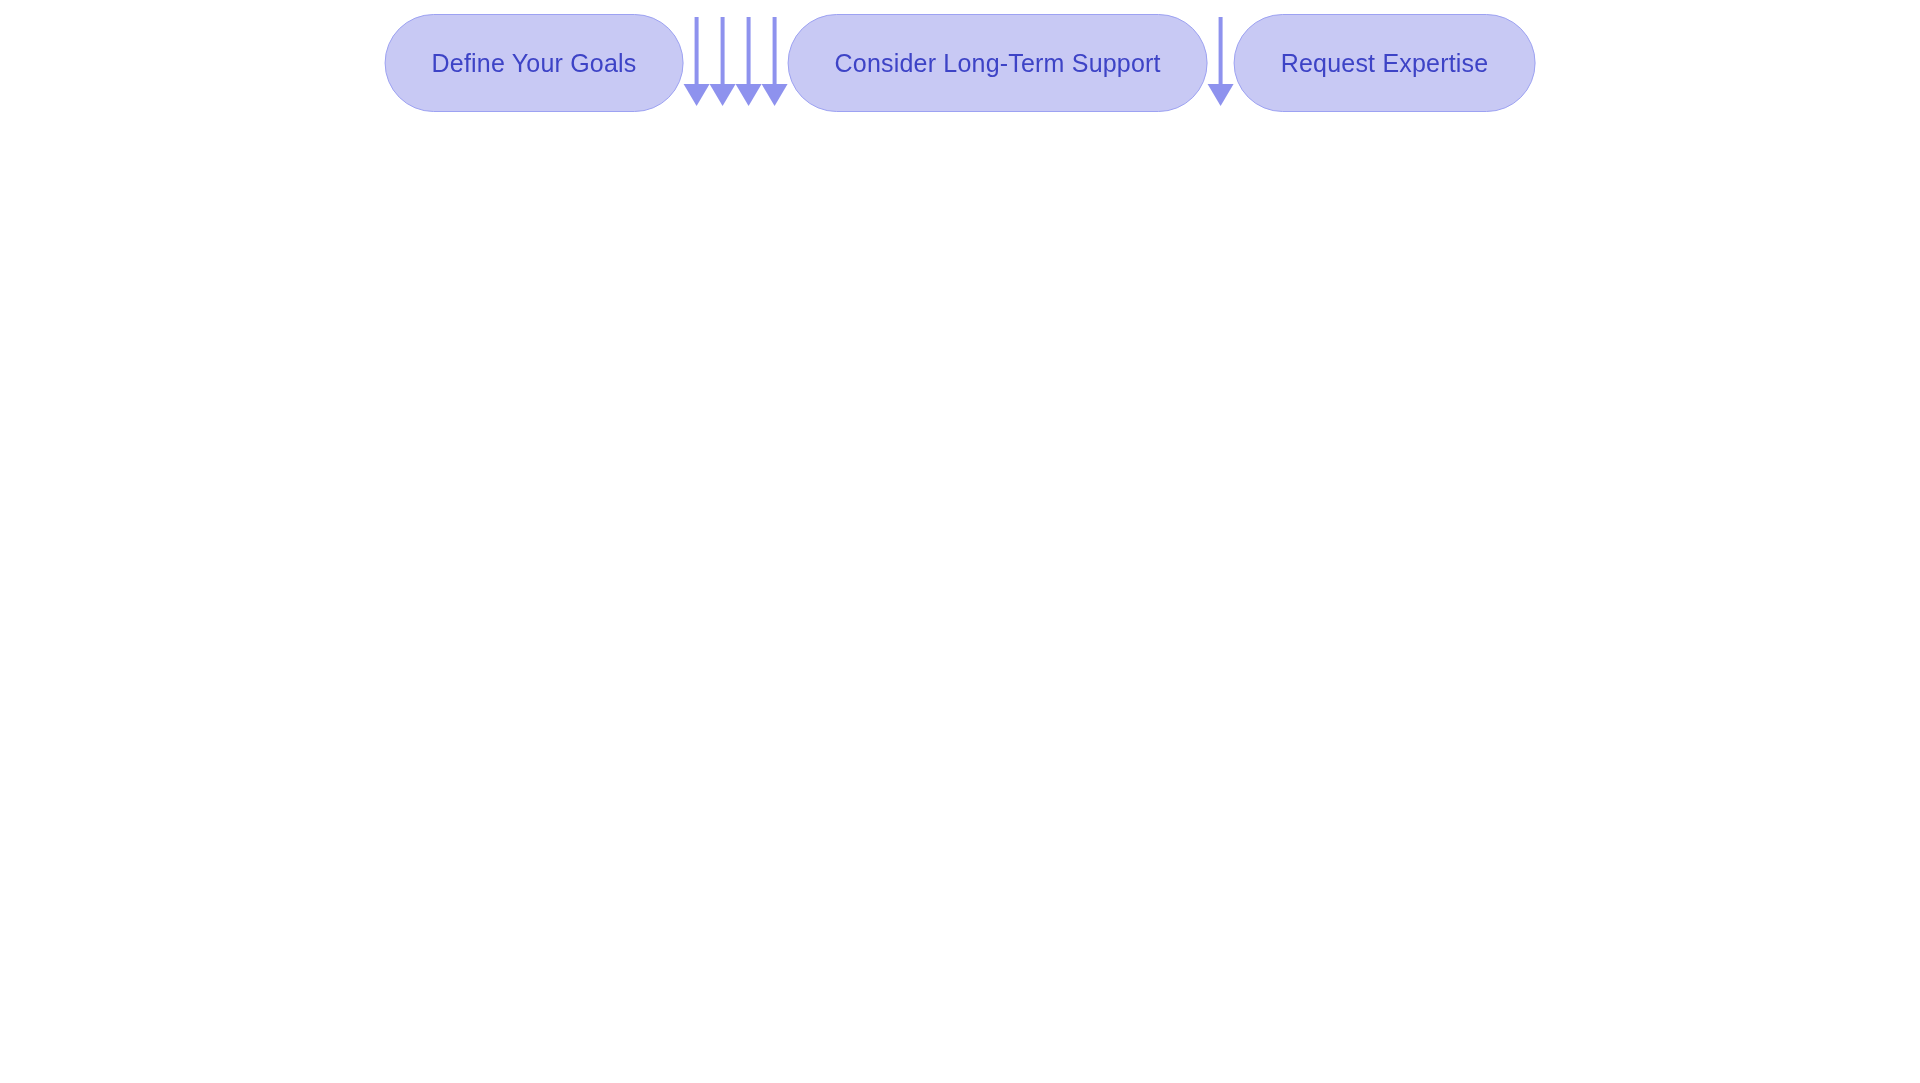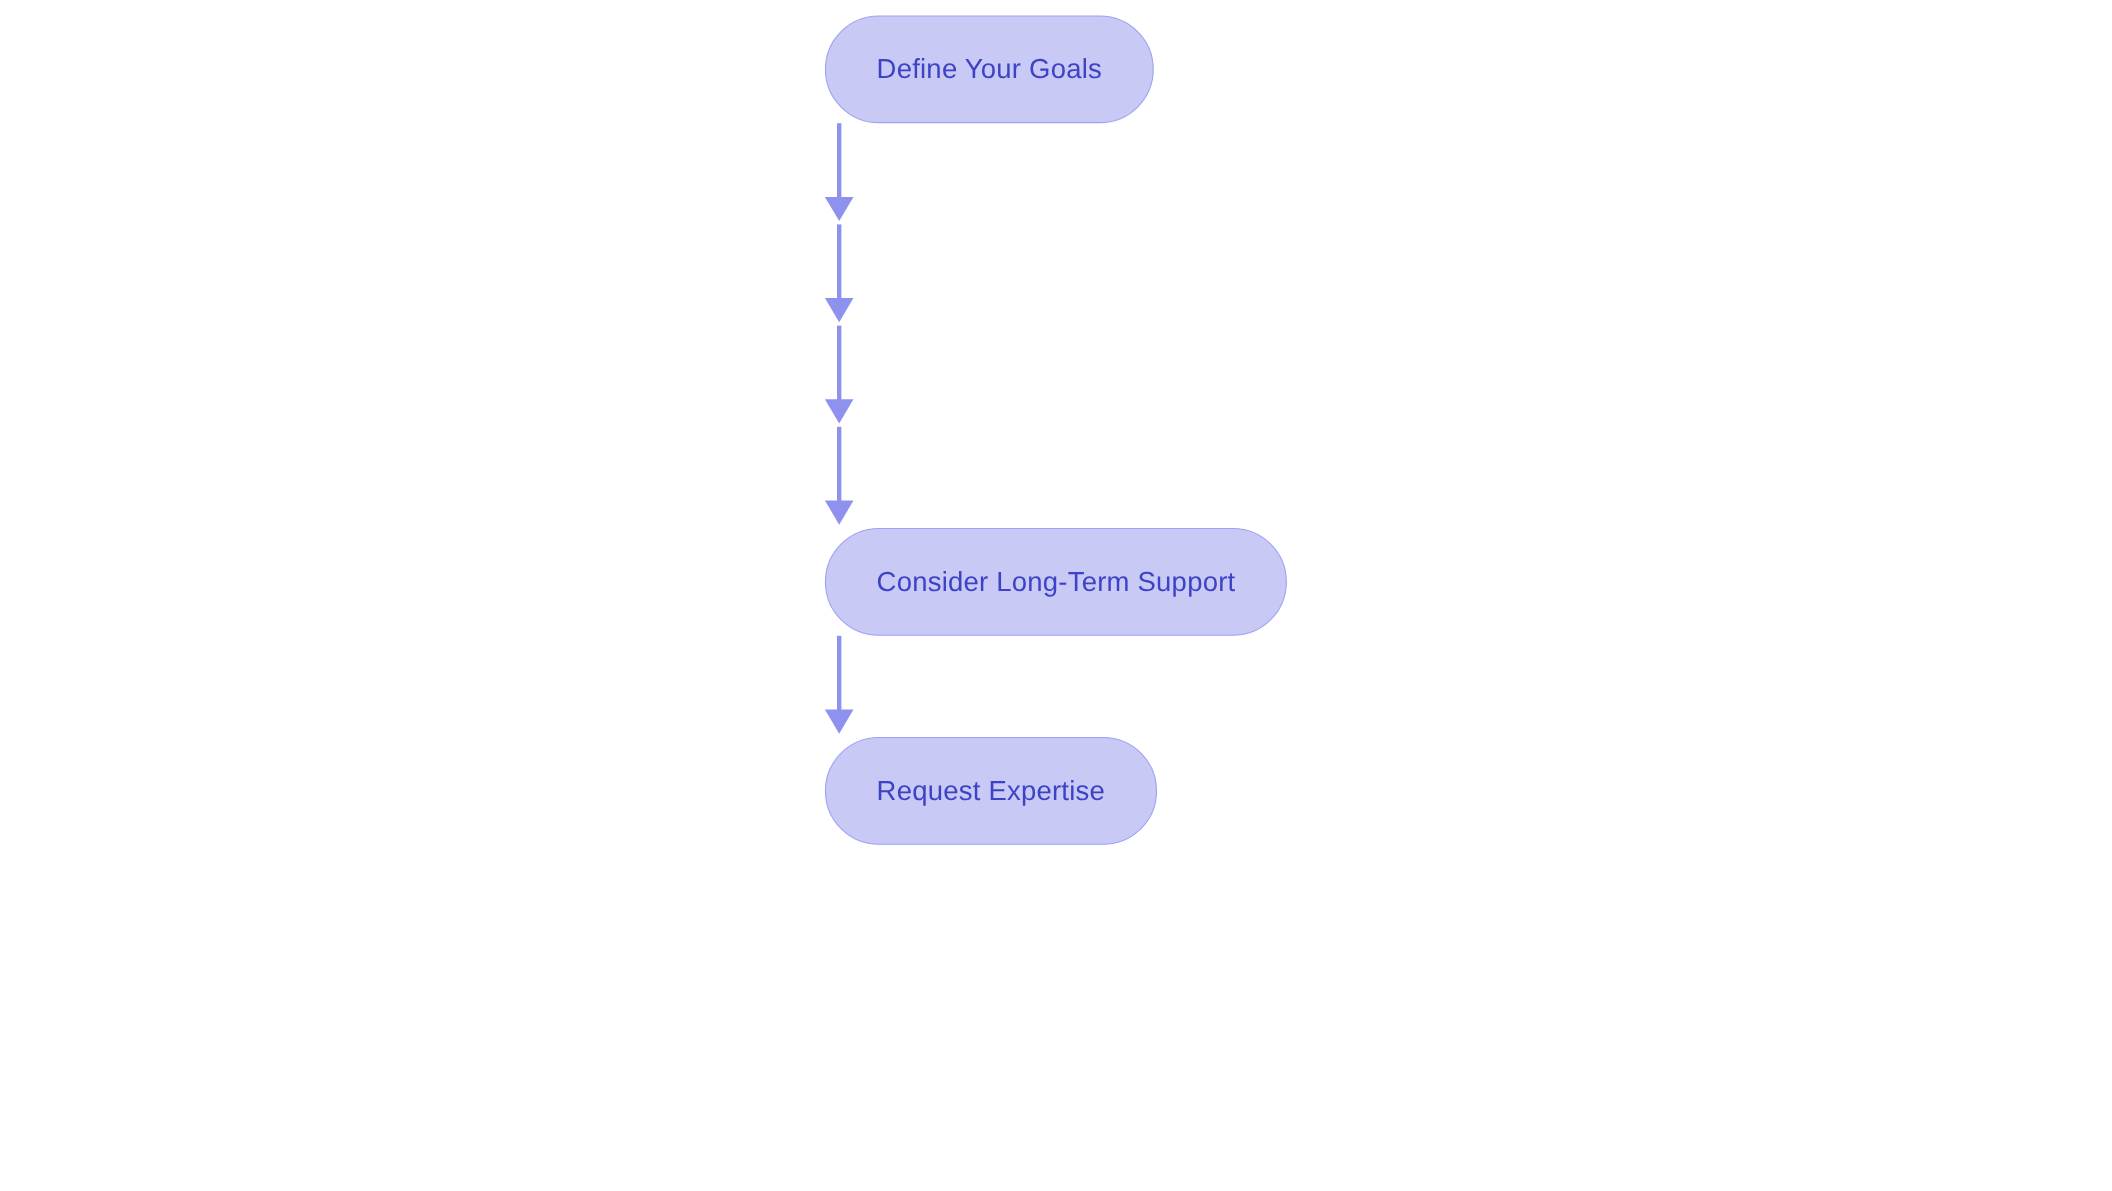--- a/index.html
+++ b/index.html
@@ -13,21 +13,21 @@
   html,body{background:var(--bg);}
   body{
     font-family:"Liberation Sans","DejaVu Sans",sans-serif;
     width:1920px;height:1083px;overflow:hidden;
   }
   .canvas{
     position:relative;width:1920px;height:1083px;background:var(--bg);
   }
   .flow{
     position:absolute;left:50%;top:14px;transform:translateX(-50%);
-    display:flex;flex-direction:column;align-items:flex-start;
+    display:flex;flex-direction:row;align-items:center;
   }
   .node{
     display:flex;align-items:center;justify-content:center;
     min-height:98px;padding:0 46px;
     background:var(--node-fill);
     border:1.6px solid var(--node-border);
     border-radius:50px;
     color:var(--node-text);
     font-size:25px;font-weight:500;letter-spacing:0.2px;
     white-space:nowrap;

